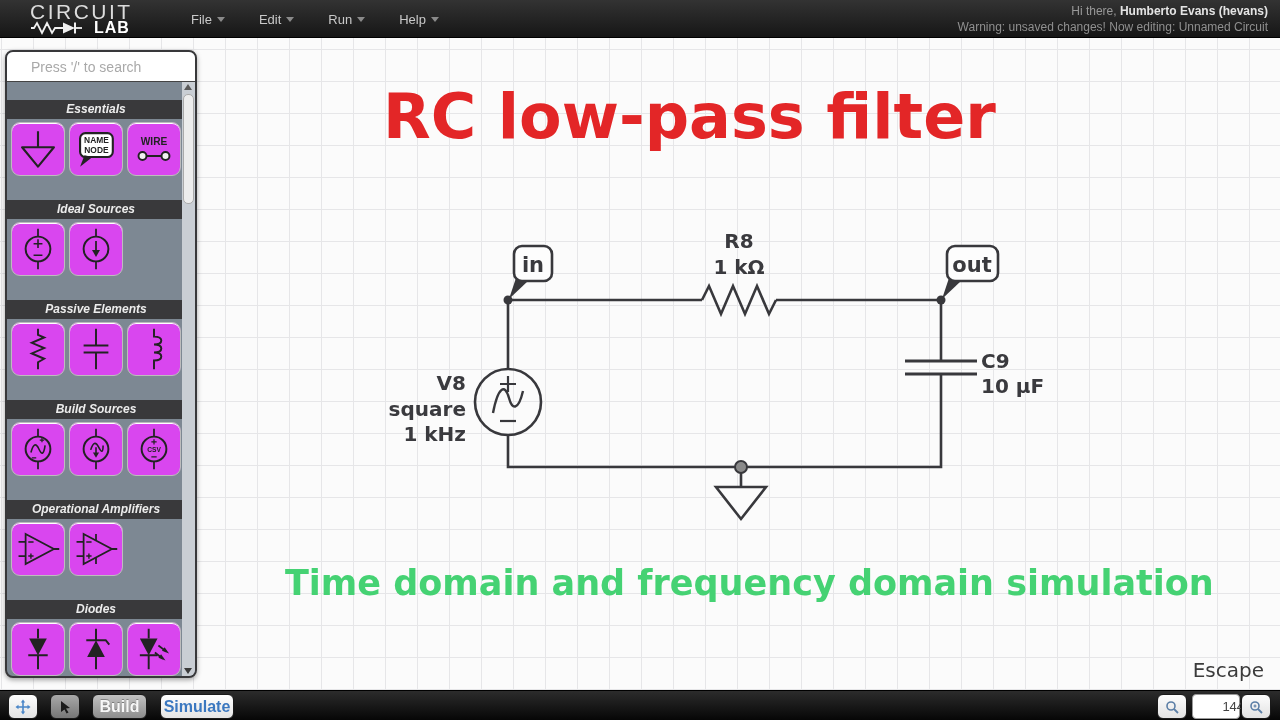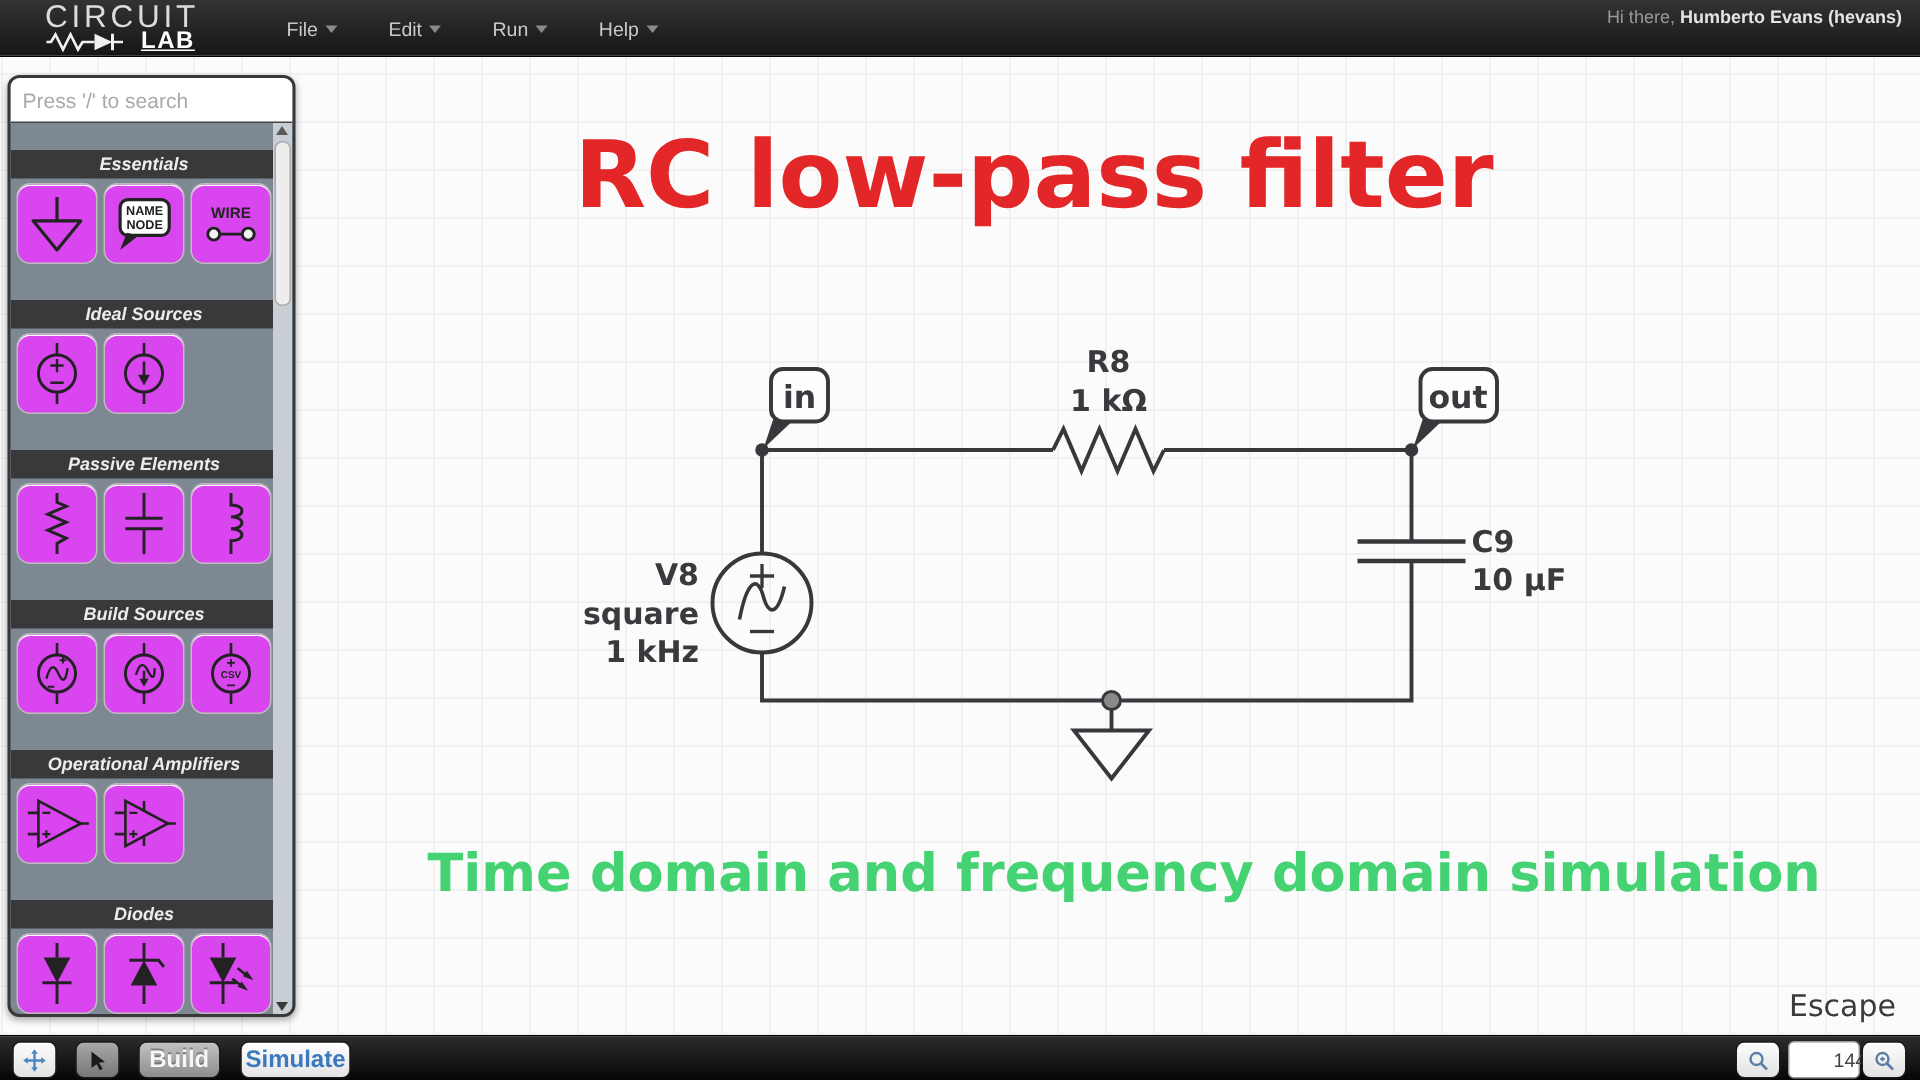--- a/index.html
+++ b/index.html
@@ -5,21 +5,21 @@
   * { margin:0; padding:0; box-sizing:border-box; }
   html,body { width:1280px; height:720px; overflow:hidden; font-family:"Liberation Sans", sans-serif; }
   body { position:relative; background:#fafafa; }
 
   
   .topbar { position:absolute; left:0; top:0; width:1280px; height:38px;
     background:linear-gradient(#333333,#161616); border-bottom:1px solid #000; z-index:30; }
   .logo { position:absolute; left:30px; top:2px; cursor:pointer; }
   .logo-line1 { font-size:21px; letter-spacing:2.5px; color:#dcdcdc; font-weight:400; line-height:20px; }
   .logo-line2 { display:flex; align-items:center; margin-top:-3px; }
-  .logo-line2 .lab { color:#fff; font-weight:bold; font-size:16px; letter-spacing:1px; margin-left:2px;text-decoration:underline; }
+  .logo-line2 .lab { color:#fff; font-weight:bold; font-size:16px; letter-spacing:1px; margin-left:2px; }
   .menu { position:absolute; top:0; height:38px; display:flex; align-items:center; gap:12px; left:183px; }
   .menu-item { color:#c9c9c9; font-size:13px; padding:0 14px 0 8px; height:38px; display:flex; align-items:center; gap:5px; cursor:pointer; }
   .caret { width:0; height:0; border-left:4px solid transparent; border-right:4px solid transparent; border-top:5px solid #8a8a8a; display:inline-block; }
   .top-right { position:absolute; right:12px; top:3px; text-align:right; line-height:16px; }
   .greet { font-size:12px; color:#999; }
   .greet .user { color:#e4e4e4; font-weight:bold; cursor:pointer; }
   .warning { font-size:12px; color:#8f8f8f; }
 
   
   .canvas { position:absolute; left:0; top:38px; width:1280px; height:652px;
@@ -32,21 +32,21 @@
   .canvas-subtitle { position:absolute; left:285px; top:563px; font-family:"DejaVu Sans", sans-serif;
     font-weight:bold; font-size:35px; white-space:nowrap; z-index:6; }
   .escape-hint { position:absolute; right:16px; top:658px; font-size:20px; color:#3b3b3b; z-index:6;
     font-family:"DejaVu Sans", sans-serif; }
 
   
   .sidebar { position:absolute; left:5px; top:50px; width:192px; height:628px; z-index:40;
     border:2px solid #38383a; border-radius:8px; background:#7d8893; overflow:hidden;
     box-shadow:0 2px 5px rgba(0,0,0,.35); }
   .searchrow { height:30px; background:#fff; display:flex; align-items:center; border-bottom:1px solid #444; }
-  .searchrow input { flex:1; border:none; outline:none; font-size:14px; color:#555; padding:0 8px;
+  .searchrow input { flex:1; border:none; outline:none; font-size:14px; color:#555; padding:0 24px;
     font-family:"Liberation Sans", sans-serif; background:transparent; }
   .searchrow input::placeholder { color:#a9a9a9; }
   .palette { position:relative; height:596px; overflow:hidden; }
   .section-header { height:19px; background:#39393b; color:#ececec; font-size:12px; font-weight:bold;
     font-style:italic; text-align:center; line-height:19px; margin-bottom:3px; width:178px;margin-top:18px; }
   .btnrow { padding:0 0 3px 2px; display:flex; flex-wrap:wrap; width:178px; }
   .comp-btn { width:54px; height:54px; background:#d946ef; border:1px solid #bdbdbd; border-radius:9px;
     margin:0 2px 3px 2px; display:flex; align-items:center; justify-content:center; cursor:pointer;
     box-shadow:inset 0 1px 0 #fff; }
   .comp-btn svg { display:block; }
@@ -102,20 +102,21 @@
     <div class="menu-item">
       <span>Help</span>
       <span class="caret"></span>
     </div>
   </div>
   <div class="top-right">
     <div class="greet">
       <span>Hi there,</span>
       <span class="user">Humberto Evans (hevans)</span>
     </div>
+    <div class="warning">Warning: unsaved changes! Now editing: Unnamed Circuit</div>
   </div>
 </div>
 
 <div class="canvas"></div>
 
 <div class="canvas-title" style="color: rgb(227, 38, 39);">RC low-pass filter</div>
 <div class="canvas-subtitle" style="color: rgb(69, 210, 115);">Time domain and frequency domain simulation</div>
 <div class="escape-hint">Escape</div>
 
 <svg class="schematic-svg" viewBox="0 0 1280 720">

